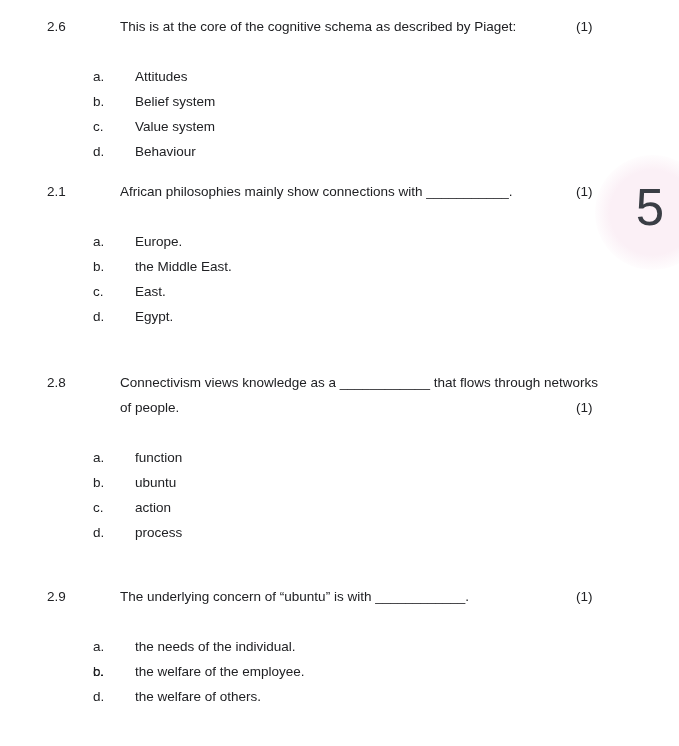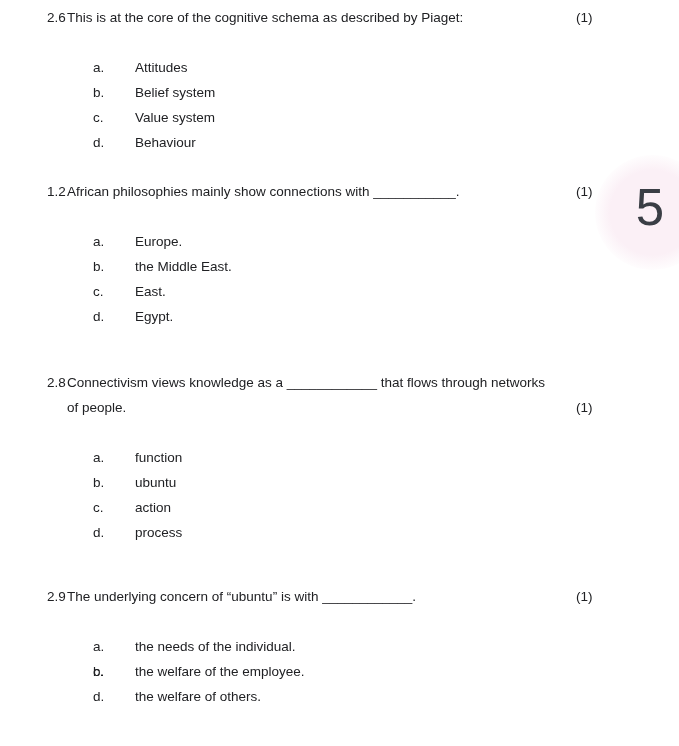--- a/index.html
+++ b/index.html
@@ -20,21 +20,21 @@
     z-index: 2;
   }
   .q-num {
     position: absolute;
     left: 47px;
     top: 0;
     line-height: 25px;
     white-space: nowrap;
   }
   .q-line {
-    margin-left: 67px;
+    margin-left: 120px;
     line-height: 25px;
     white-space: nowrap;
   }
   .q-line:empty { display: none; }
   .marks {
     position: absolute;
     left: 576px;
     top: 0;
     line-height: 25px;
     white-space: nowrap;
@@ -72,21 +72,21 @@
   }
 </style>
 </head>
 <body>
 
 <div class="page">
 
   <div class="badge-blob"></div>
   <div class="badge-number">5</div>
 
-  <section class="question" style="top:5px">
+  <section class="question" style="top:14px">
     <span class="q-num">2.6</span>
     <div class="q-line">This is at the core of the cognitive schema as described by Piaget:</div>
 
     <span class="marks">(1)</span>
     <div class="options">
       <div class="opt">
         <span class="opt-letter">a.</span>
         <span class="opt-text">Attitudes</span>
       </div>
       <div class="opt">
@@ -98,21 +98,21 @@
         <span class="opt-text">Value system</span>
       </div>
       <div class="opt">
         <span class="opt-letter">d.</span>
         <span class="opt-text">Behaviour</span>
       </div>
     </div>
   </section>
 
   <section class="question" style="top:179px">
-    <span class="q-num">1.2</span>
+    <span class="q-num">2.1</span>
     <div class="q-line">African philosophies mainly show connections with ___________.</div>
 
     <span class="marks">(1)</span>
     <div class="options">
       <div class="opt">
         <span class="opt-letter">a.</span>
         <span class="opt-text">Europe.</span>
       </div>
       <div class="opt">
         <span class="opt-letter">b.</span>

